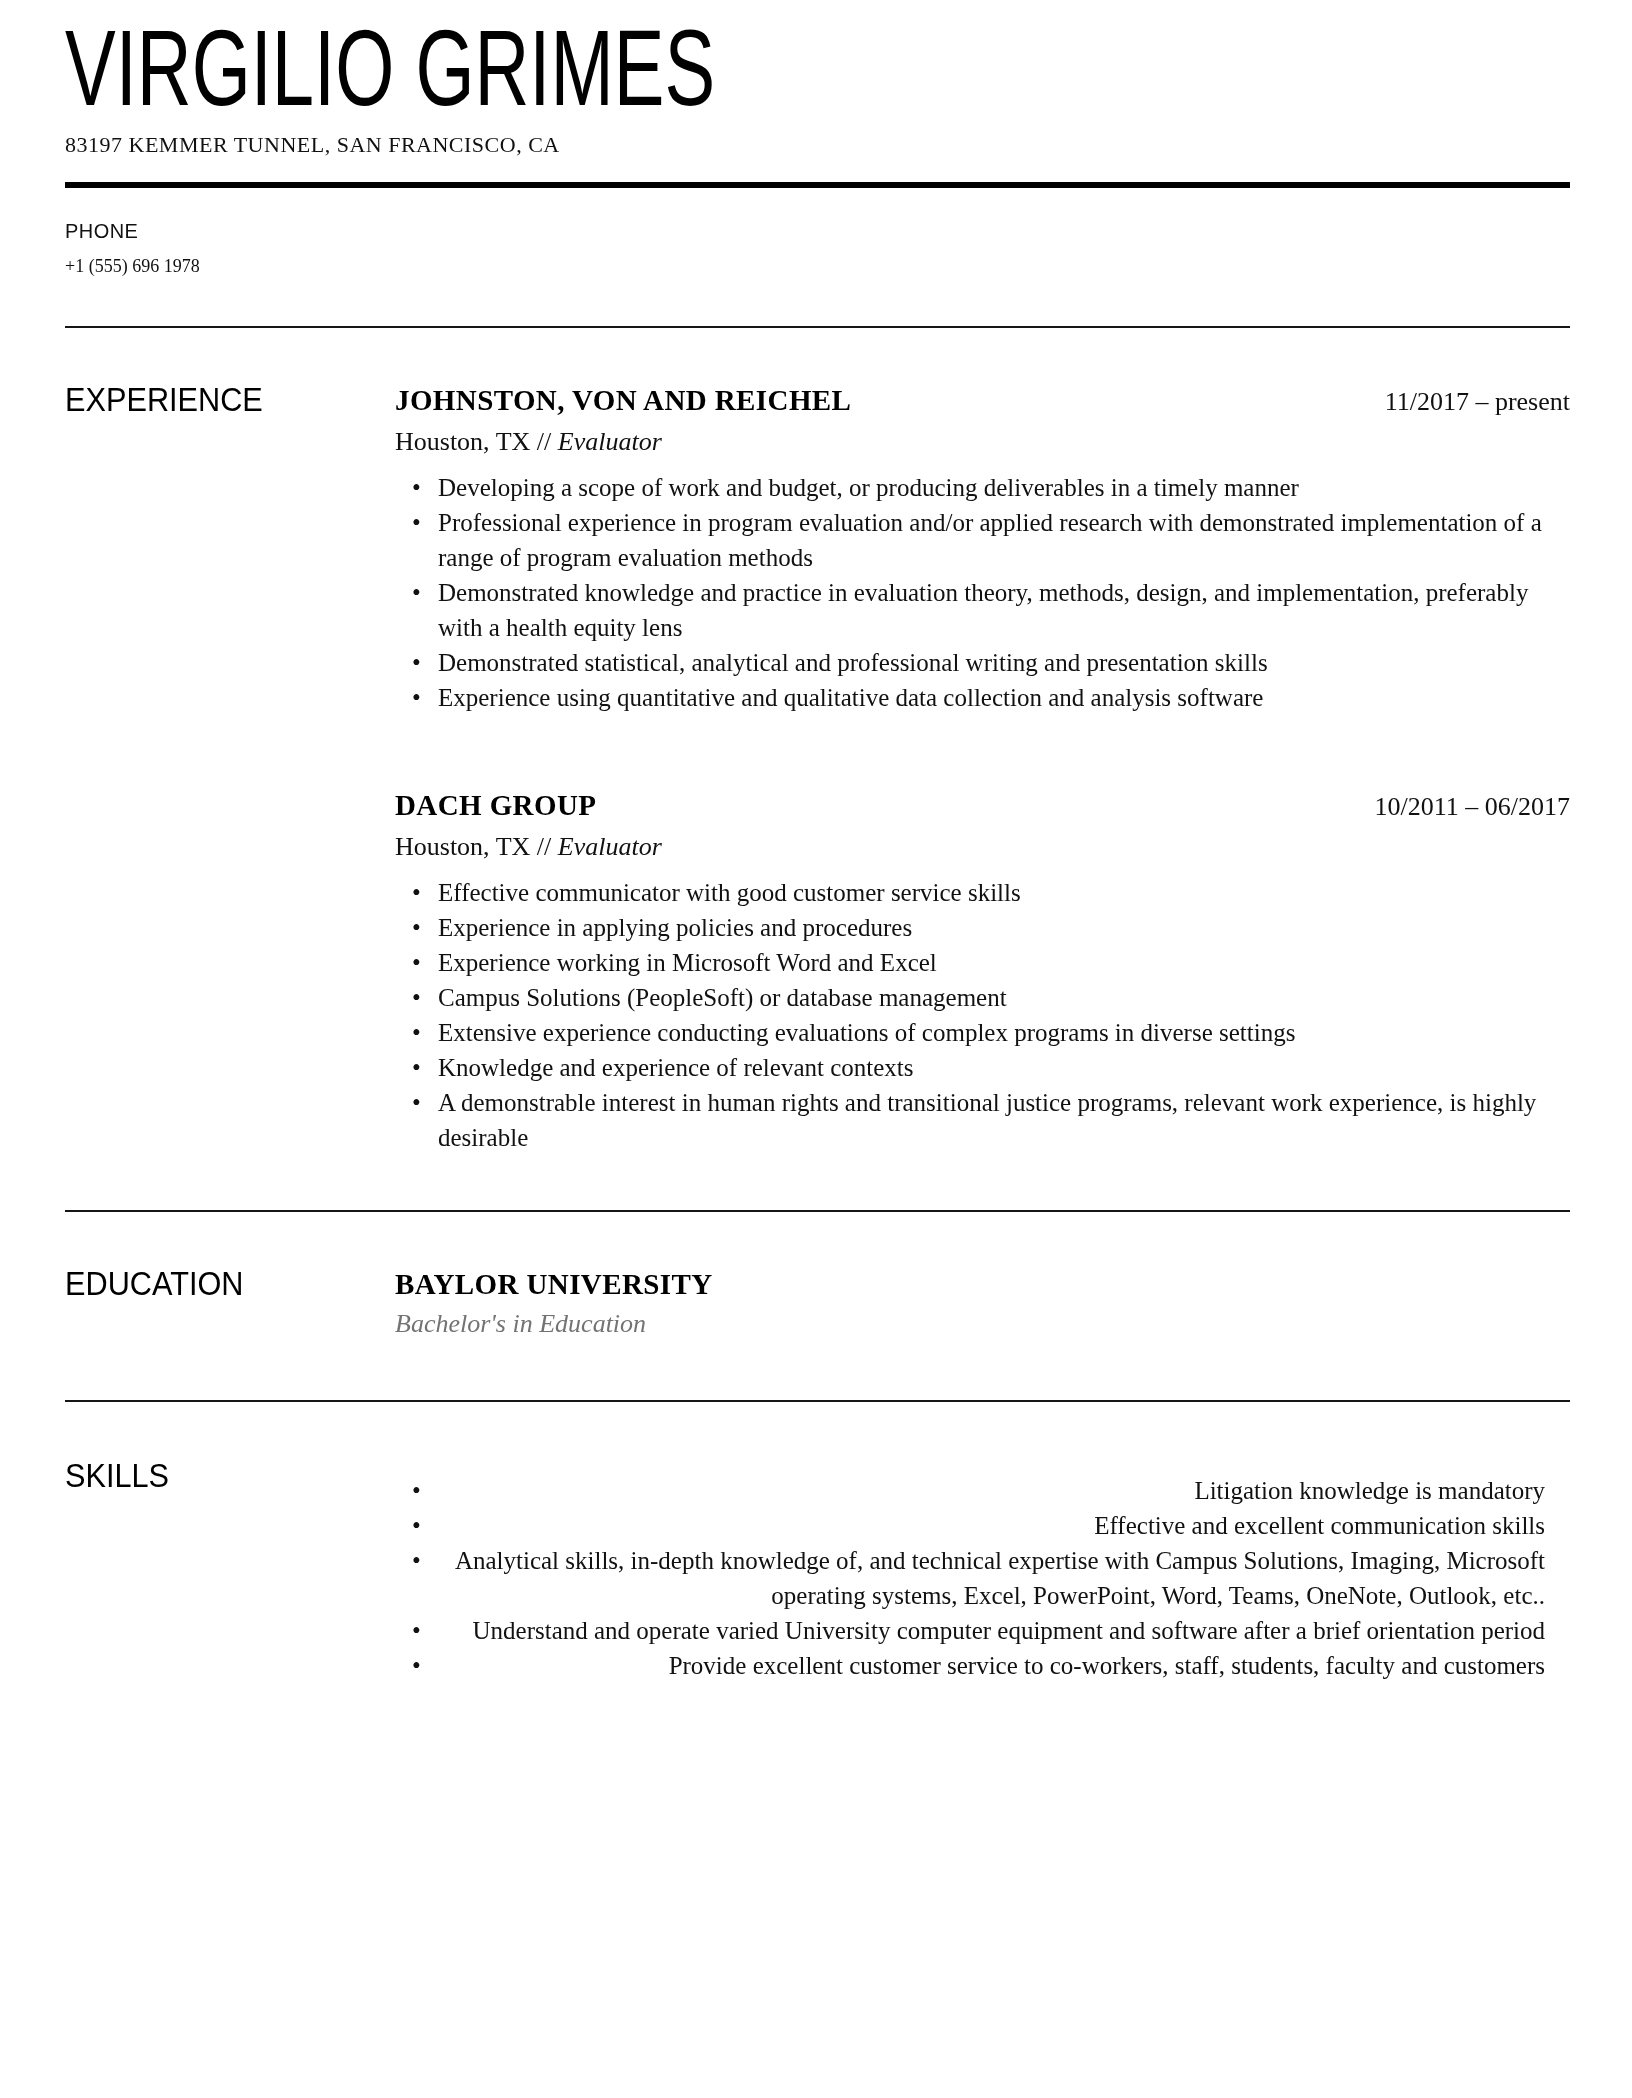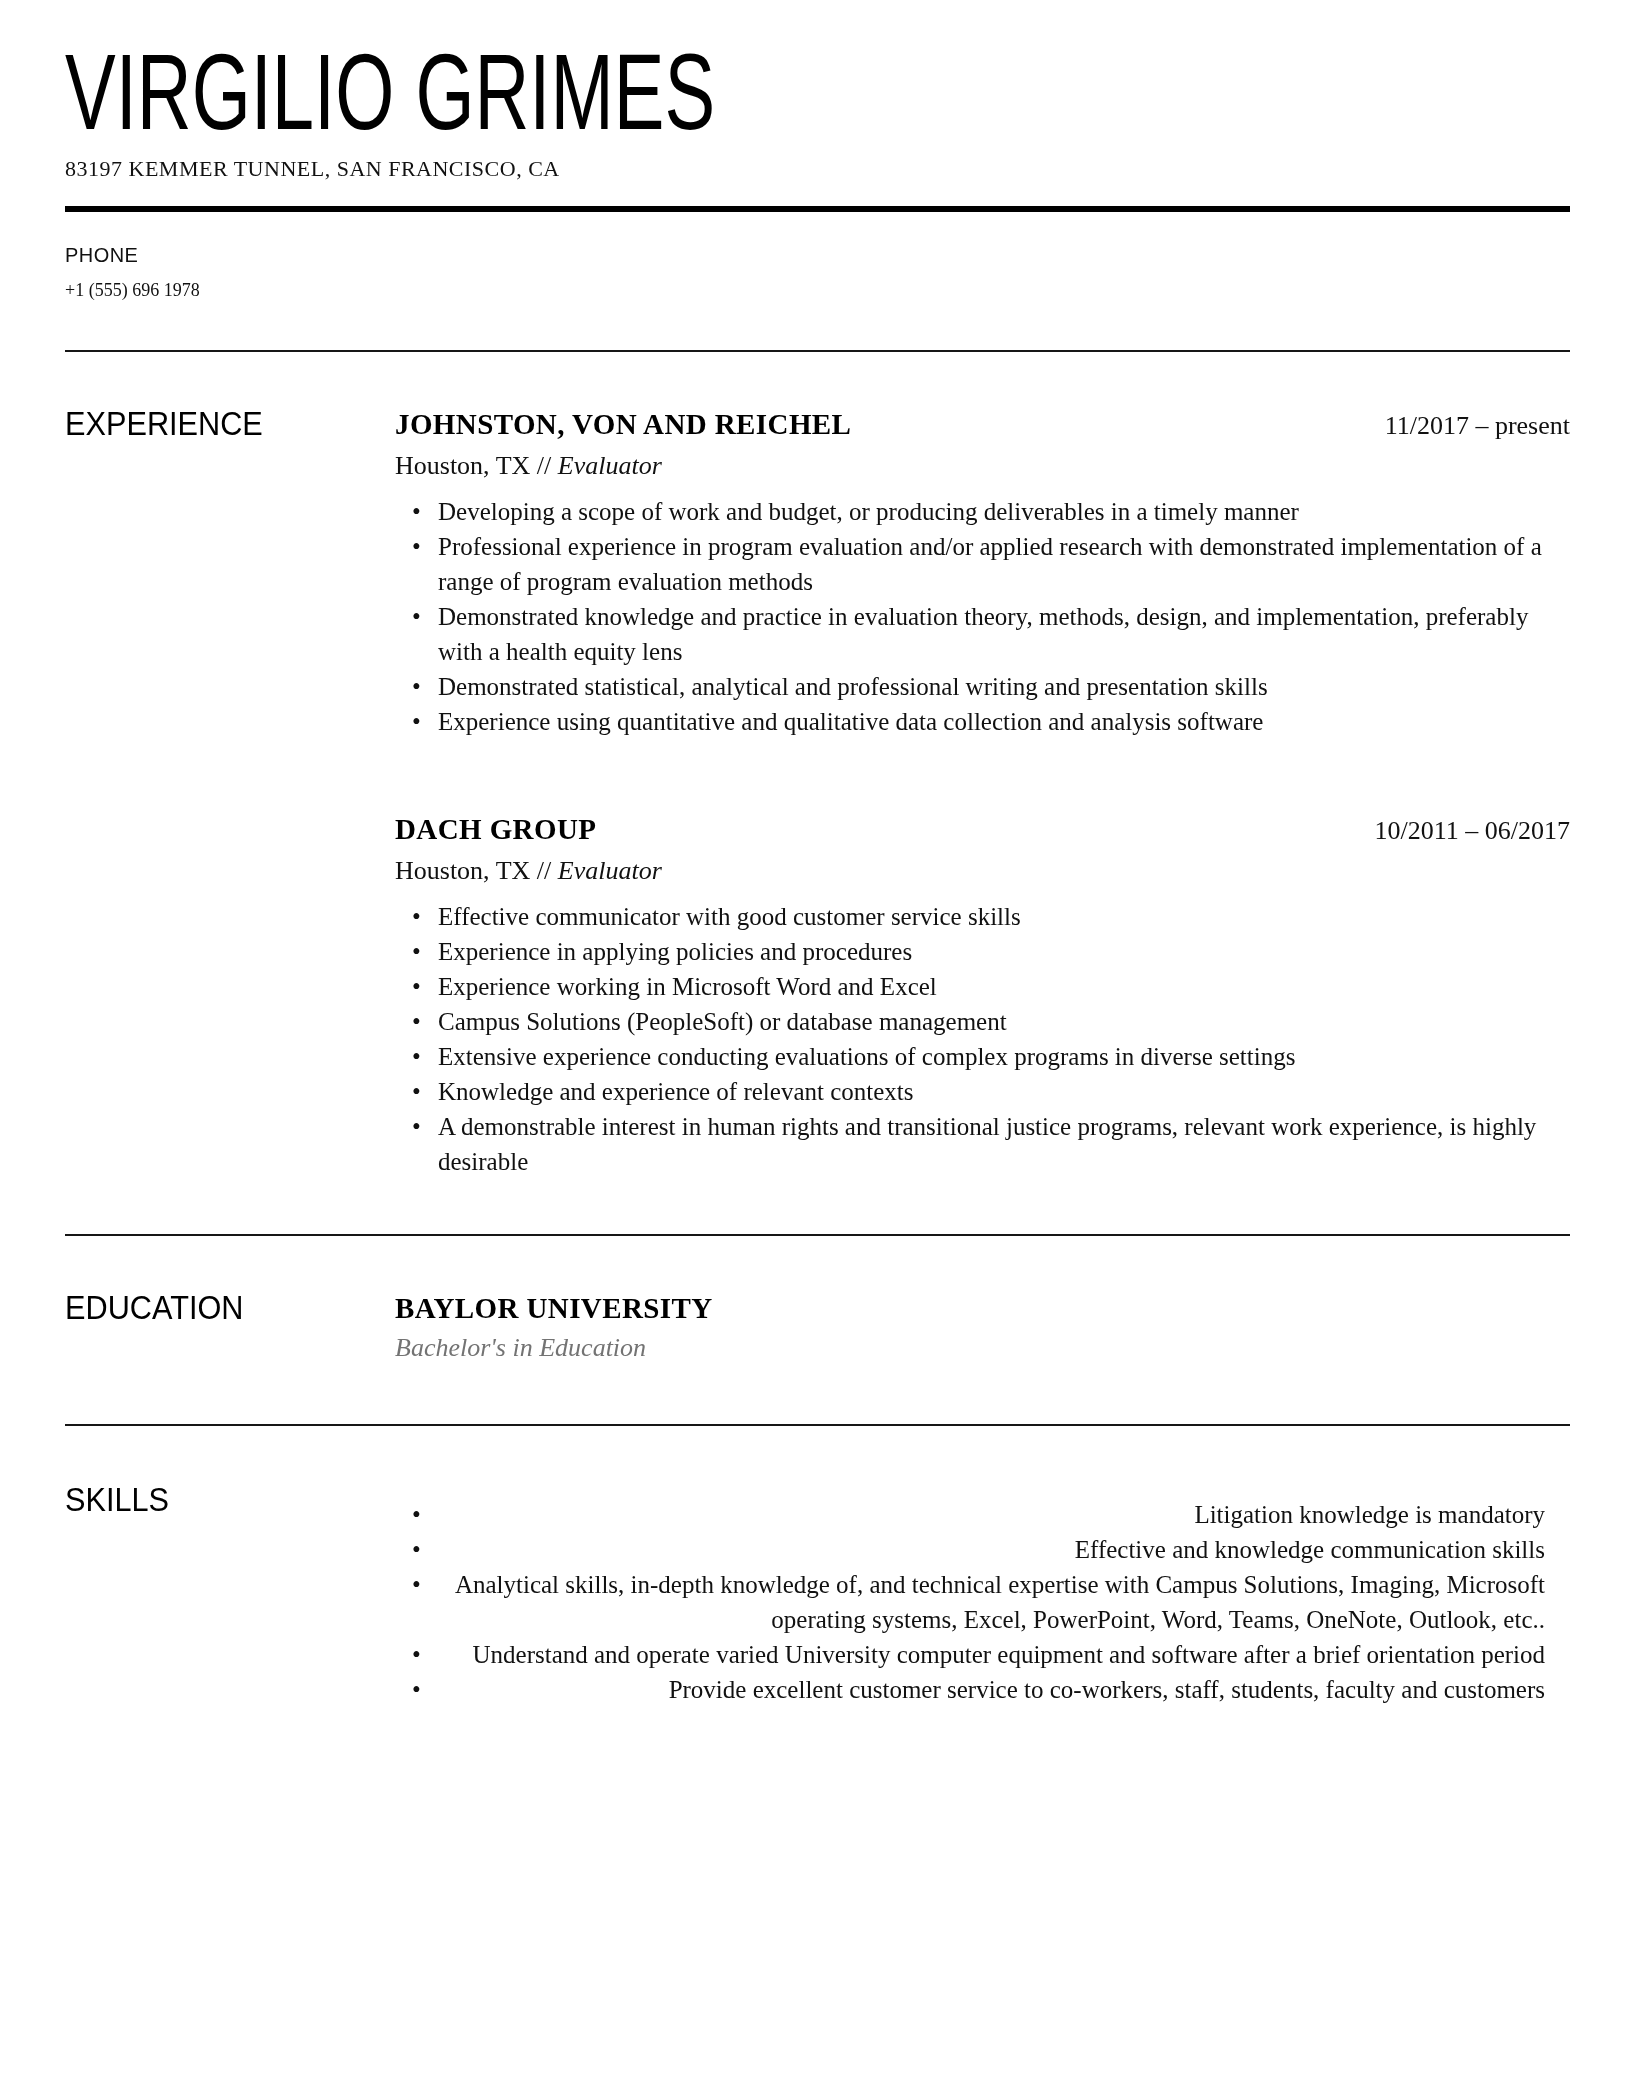--- a/index.html
+++ b/index.html
@@ -7,21 +7,21 @@
     padding: 0;
     background: #ffffff;
   }
   .page {
     position: relative;
     width: 1632px;
     height: 2098px;
     margin: 0 auto;
     background: #ffffff;
     box-sizing: border-box;
-    padding: 36px 62px 0 65px;
+    padding: 12px 62px 0 65px;
     overflow: hidden;
     color: #111;
   }
   
   .name {
     margin: 0;
     font-family: "Liberation Sans", sans-serif;
     font-weight: 400;
     font-size: 107px;
     line-height: 1.05;
@@ -223,21 +223,21 @@
     </div>
   </section>
 
   <div class="rule-thin"></div>
 
   <section class="section skills">
     <div class="section-label">SKILLS</div>
     <div class="section-content">
       <ul class="bullets skills-list">
         <li>Litigation knowledge is mandatory</li>
-        <li>Effective and knowledge communication skills</li>
+        <li>Effective and excellent communication skills</li>
         <li>Analytical skills, in-depth knowledge of, and technical expertise with Campus Solutions, Imaging, Microsoft operating systems, Excel, PowerPoint, Word, Teams, OneNote, Outlook, etc..</li>
         <li>Understand and operate varied University computer equipment and software after a brief orientation period</li>
         <li>Provide excellent customer service to co-workers, staff, students, faculty and customers</li>
       </ul>
     </div>
   </section>
 
 </div>
 
 </body></html>

